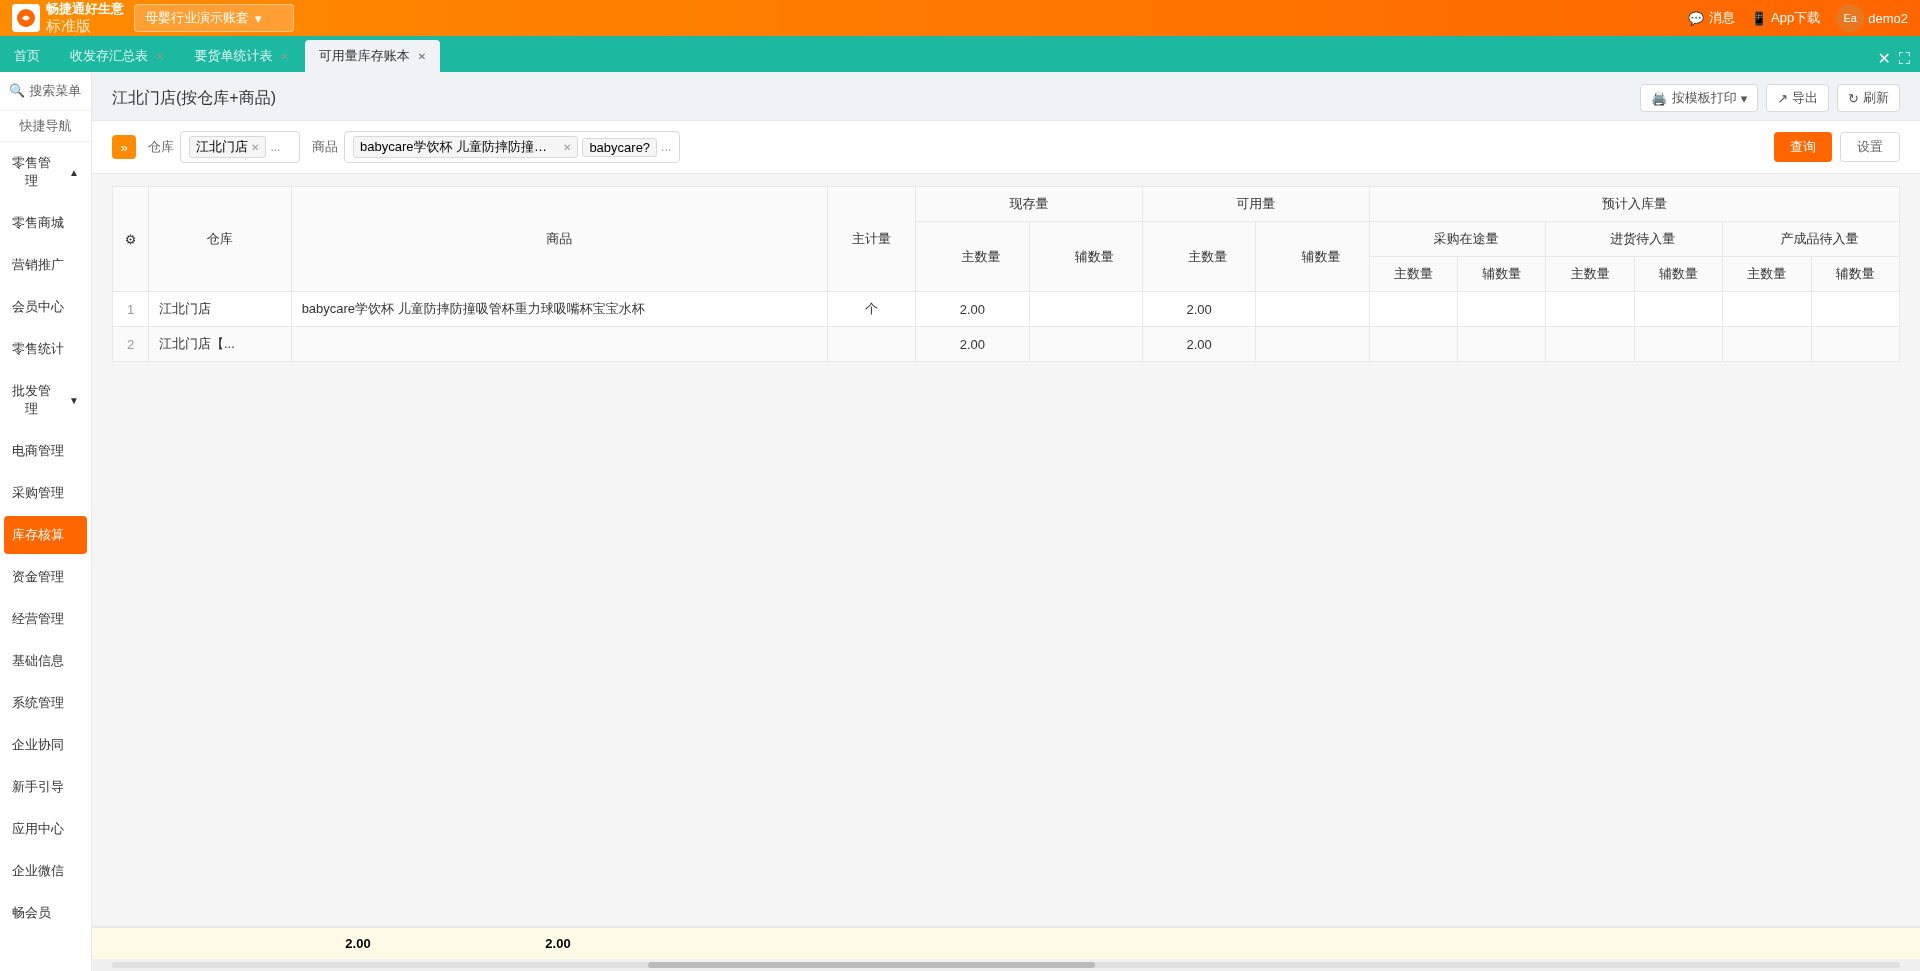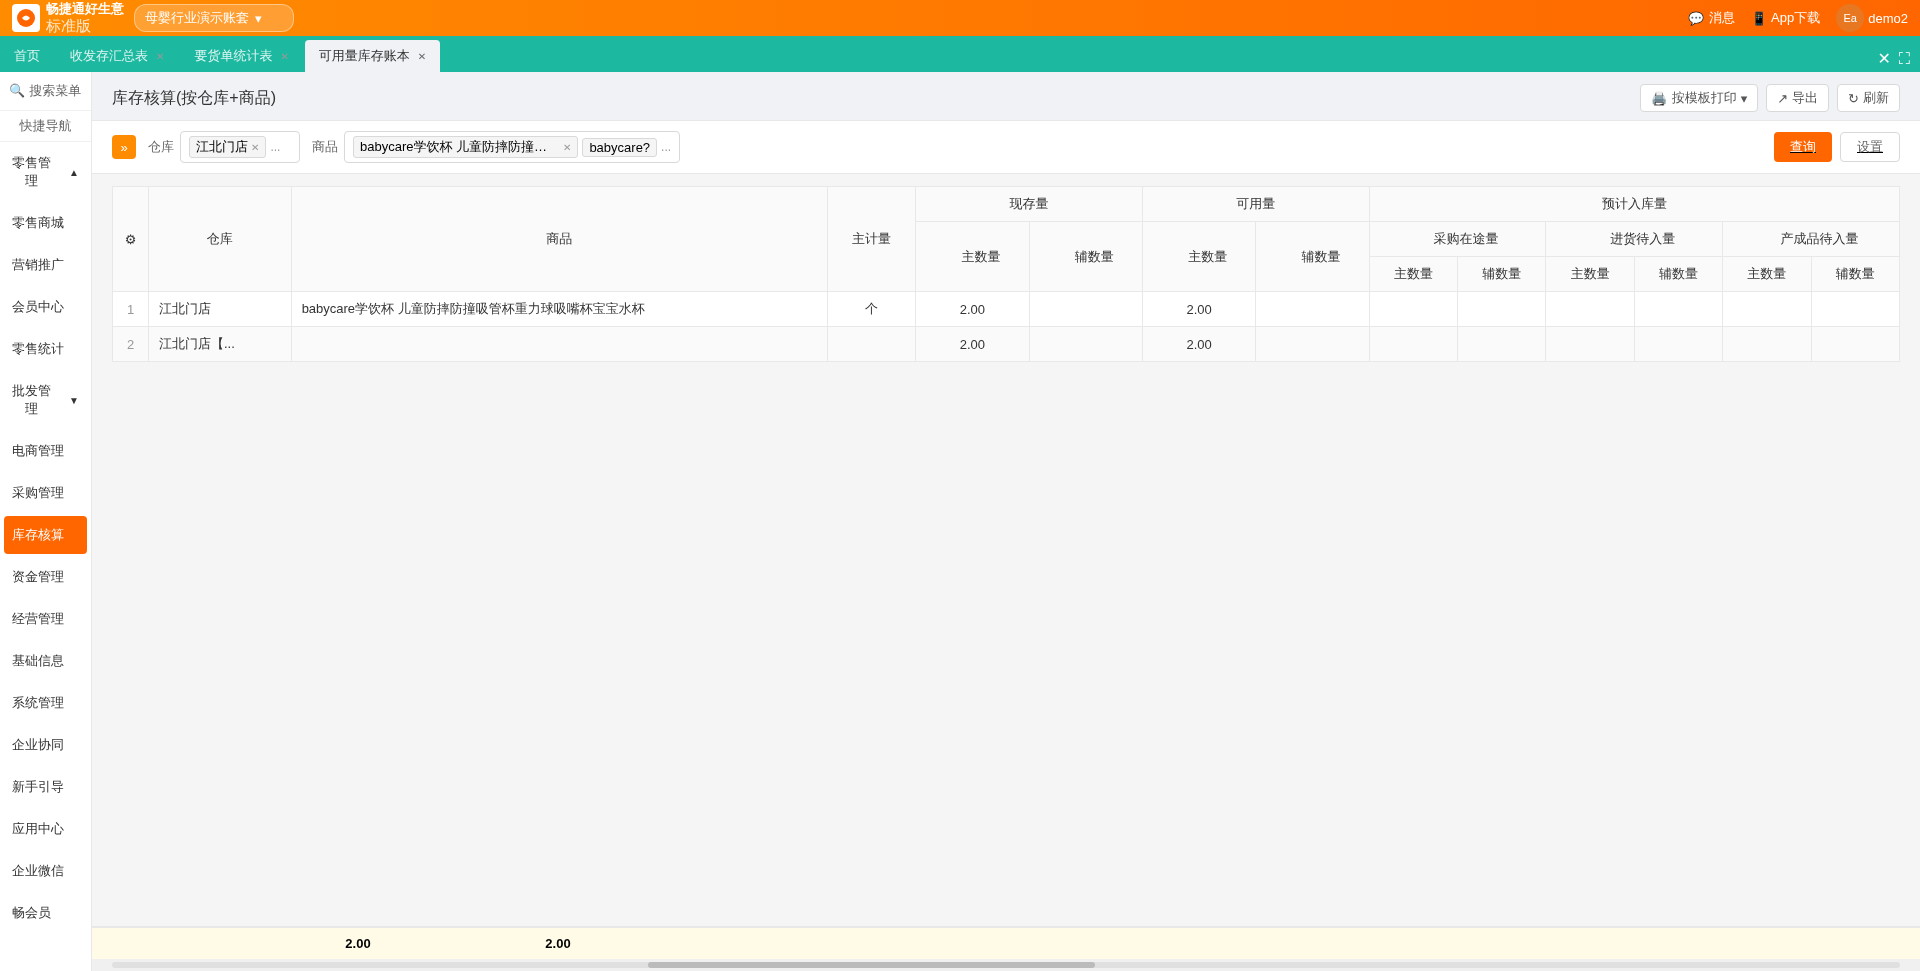--- a/index.html
+++ b/index.html
@@ -17,21 +17,21 @@
     }
     .top-bar-left { display: flex; align-items: center; gap: 10px; }
     .logo-area { display: flex; align-items: center; gap: 6px; }
     .logo-icon { width: 28px; height: 28px; background: white; border-radius: 4px; display: flex; align-items: center; justify-content: center; }
     .logo-icon svg { width: 20px; height: 20px; }
     .logo-text { color: white; font-size: 12px; line-height: 1.2; }
     .logo-text div:first-child { font-size: 13px; font-weight: bold; }
     .selector-box {
       background: rgba(255,255,255,0.2);
       border: 1px solid rgba(255,255,255,0.4);
-      border-radius: 12px;
+      border-radius: 4px;
       padding: 4px 10px;
       color: white;
       display: flex;
       align-items: center;
       gap: 6px;
       cursor: pointer;
       min-width: 160px;
     }
     .top-bar-right { display: flex; align-items: center; gap: 16px; color: white; }
     .top-bar-right-item { display: flex; align-items: center; gap: 4px; cursor: pointer; font-size: 13px; }
@@ -172,21 +172,21 @@
       border: 1px solid #d9d9d9;
       border-radius: 3px;
       padding: 1px 6px;
       font-size: 12px;
       display: flex;
       align-items: center;
       gap: 3px;
     }
     .filter-tag-close { color: #999; cursor: pointer; font-size: 10px; }
     .filter-more { color: #999; font-size: 12px; cursor: pointer; }
-    .filter-actions { margin-left: auto; display: flex; gap: 8px; text-decoration: underline; }
+    .filter-actions { margin-left: auto; display: flex; gap: 8px; }
     .btn-query {
       background: #ff6600;
       color: white;
       border: none;
       border-radius: 4px;
       padding: 5px 16px;
       cursor: pointer;
       font-size: 13px;
     }
     .btn-settings {
@@ -435,21 +435,21 @@
     <div class="sidebar-section">
       <div class="sidebar-item">
         <span>畅会员</span>
       </div>
     </div>
   </div>
 
   <div class="content-page">
 
     <div class="page-header">
-      <h2 class="page-title">库存核算(按仓库+商品)</h2>
+      <h2 class="page-title">江北门店(按仓库+商品)</h2>
       <div class="page-actions">
         <button class="btn-action">
           <span>🖨️</span>
           <span>按模板打印</span>
           <span>▾</span>
         </button>
         <button class="btn-action">
           <span>↗</span>
           <span>导出</span>
         </button>

